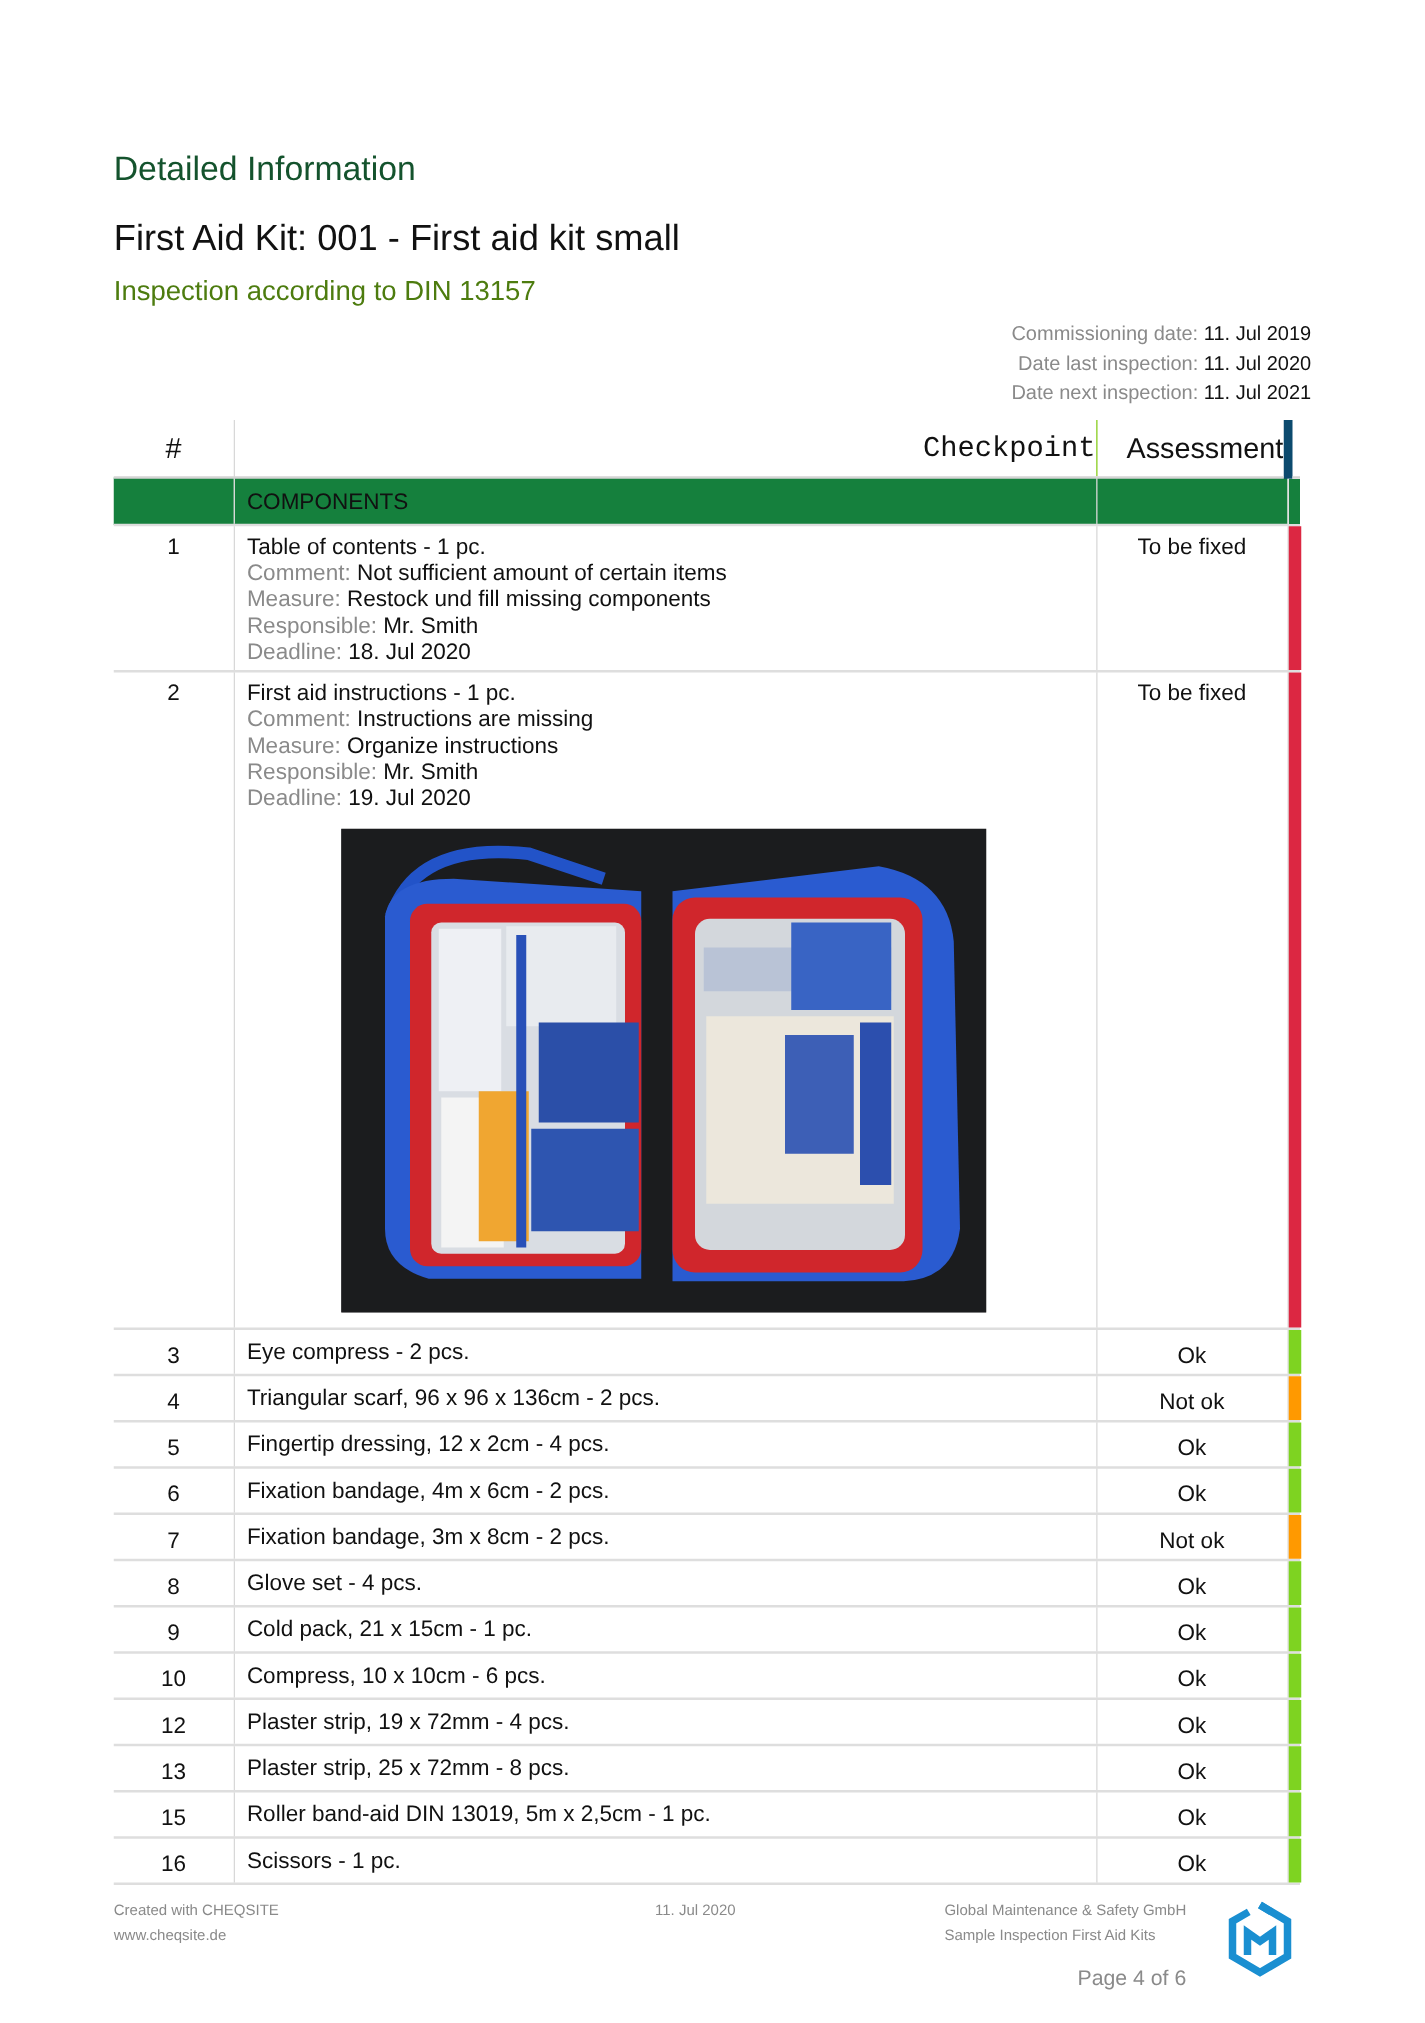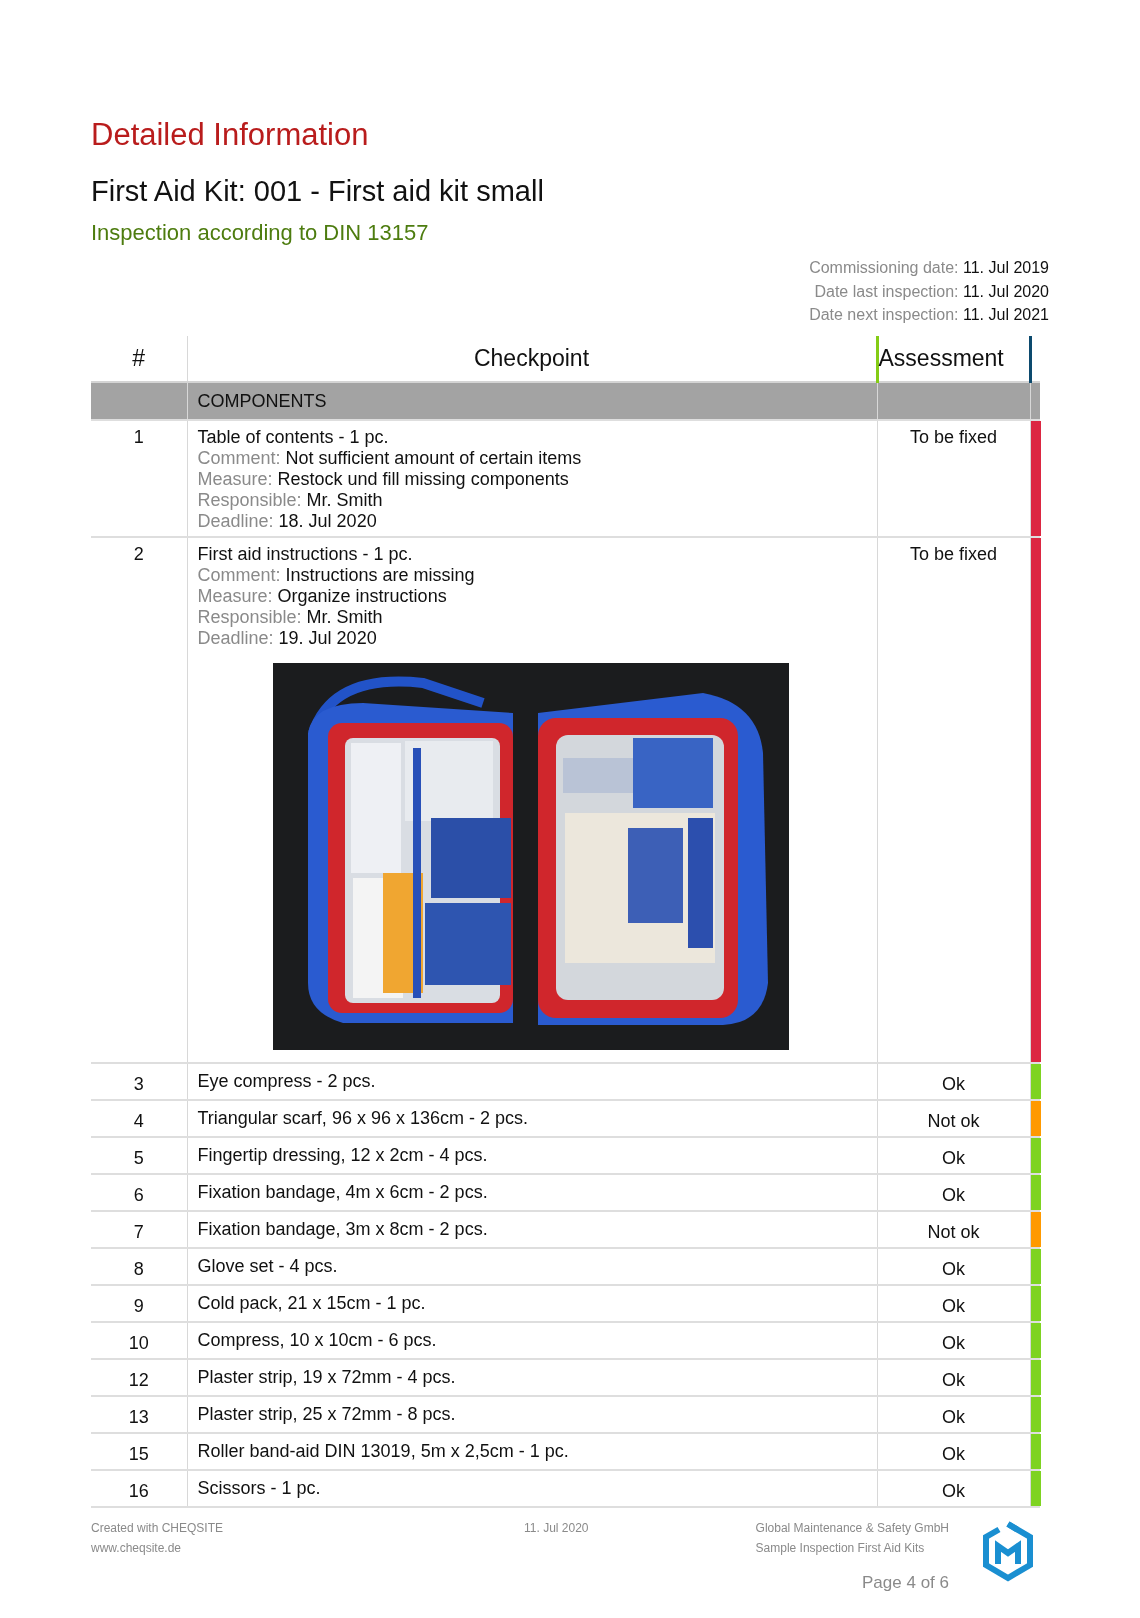--- a/index.html
+++ b/index.html
@@ -1,49 +1,49 @@
 <!DOCTYPE html>
 <html><head>
 <meta charset="utf-8">
 <style>
   html, body { margin: 0; padding: 0; background: #ffffff; }
   body { width: 1140px; height: 1618px; position: relative; overflow: hidden;
          font-family: "Liberation Sans", "DejaVu Sans", sans-serif; color: #000; }
   .page { position: absolute; left: 0; top: 0; width: 1140px; height: 1618px; }
 
-  .h1 { position: absolute; left: 91px; top: 115px; font-size: 31px; line-height: 40px; color: #b91c1c; }
+  .h1 { position: absolute; left: 91px; top: 115px; font-size: 27px; line-height: 40px; color: #14532d; }
   .h2 { position: absolute; left: 91px; top: 173px; font-size: 29px; line-height: 36px; color: #111; }
   .h3 { position: absolute; left: 91px; top: 219px; font-size: 22px; line-height: 28px; color: #4d7c0f; }
 
   .meta-left { position: absolute; left: 91px; top: 256px; font-size: 18px; line-height: 23.5px; }
   .meta-right { position: absolute; right: 91px; top: 256px; font-size: 16px; line-height: 23.5px; text-align: right; }
   .meta-row { white-space: nowrap; }
   .lbl { color: #8a8a8a; }
   .val { color: #111; }
 
   table.cp { position: absolute; left: 91px; top: 336px; width: 949px; border-collapse: collapse; table-layout: fixed; }
   table.cp col.c-num { width: 96px; }
   table.cp col.c-check { width: 690px; }
   table.cp col.c-assess { width: 153px; }
   table.cp col.c-status { width: 10px; }
 
   table.cp th { font-weight: normal; font-size: 23px; height: 45px; padding: 0; vertical-align: middle; color: #111; }
   table.cp th.num { text-align: center; border-right: 1px solid #d8d8d8; }
-  table.cp th.check { text-align: center; border-right: 3px solid #84cc16; }
-  table.cp th.assess { text-align: left; border-right: 3px solid #0c4a6e; }
+  table.cp th.check { text-align: right; border-right: 1px solid #84cc16; font-family: Liberation Mono, monospace; }
+  table.cp th.assess { text-align: right; border-right: 7px solid #0c4a6e; }
   table.cp thead tr { border-bottom: 2px solid #d4d4d4; }
 
   table.cp td { font-size: 18px; line-height: 21px; padding: 0; vertical-align: top; color: #111; }
   table.cp td.num { text-align: center; border-right: 1px solid #d8d8d8; padding-top: 6px; }
   table.cp td.check { padding: 6px 10px 4px 10px; border-right: 1px solid #d8d8d8; }
   table.cp td.assess { text-align: center; padding-top: 6px; border-right: 1px solid #d8d8d8; }
   table.cp td.status { padding: 0; }
   table.cp tbody tr { border-bottom: 2px solid #dedede; }
 
-  tr.section td { background: #a3a3a3; height: 30px; vertical-align: middle; padding-top: 0; }
+  tr.section td { background: #15803d; height: 30px; vertical-align: middle; padding-top: 0; }
   tr.section td.check { padding-top: 0; padding-bottom: 0; }
   tr.simple td { height: 29px; vertical-align: middle; padding-top: 0; padding-bottom: 0; }
   tr.simple td.check { padding-top: 0; padding-bottom: 0; }
   td.status { position: relative; }
   td.status .fill { position: absolute; left: 0; top: 0; bottom: 0; width: 10px; }
 
   .detail-line { display: block; white-space: nowrap; }
   .photo-wrap { margin: 14px 0 8px 75px; width: 516px; height: 387px; background: #1c1d1f; position: relative; overflow: hidden; }
 
   .footer { position: absolute; top: 1518px; font-size: 12px; line-height: 20px; color: #8a8a8a; }

